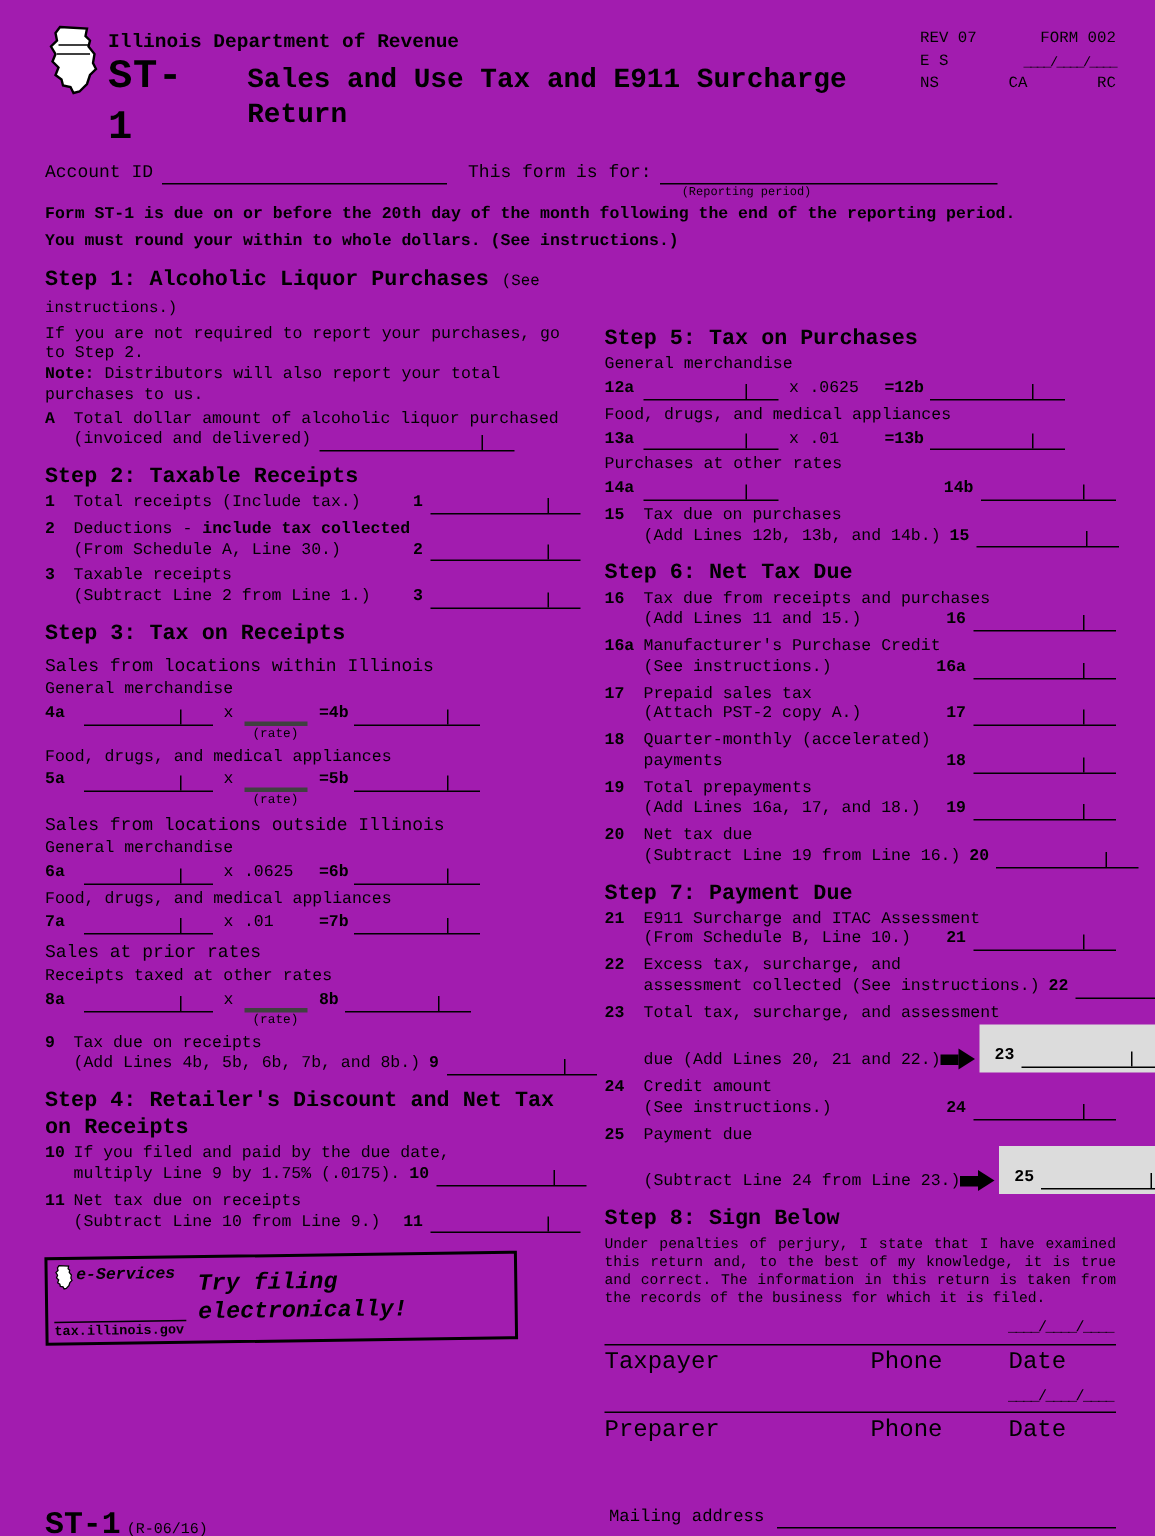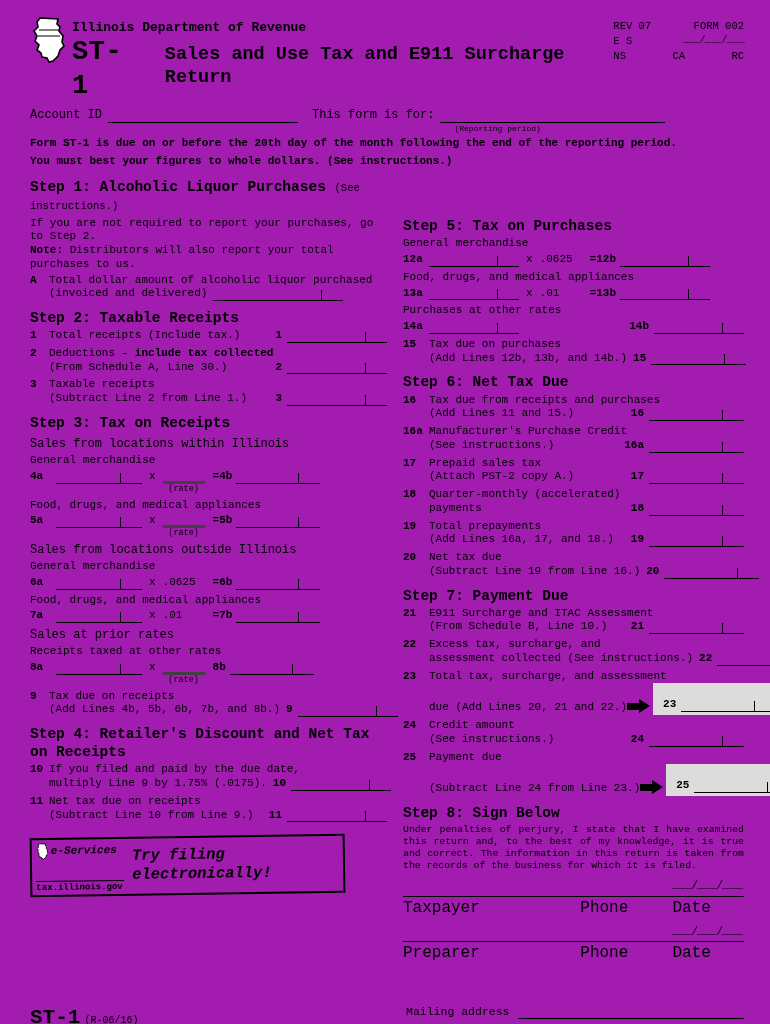--- a/index.html
+++ b/index.html
@@ -14,21 +14,21 @@
 
   
   .hdr { display:flex; justify-content:space-between; }
   .hdr-left { display:flex; align-items:flex-start; }
   .il-icon { width:36px; height:48px; margin-right:6px; flex:none; }
   .agency { font-size:13px; font-weight:bold; margin-top:4px; }
   .title-row { display:flex; align-items:baseline; }
   .form-code { font-size:27px; font-weight:bold; letter-spacing:.5px; }
   .form-title { font-size:18.5px; font-weight:bold; margin-left:30px; }
   .hdr-right { width:138px; font-size:10.5px; margin-top:4px; }
-  .hr-row { display:flex; justify-content:space-between; margin-bottom:2px; }
+  .hr-row { display:flex; justify-content:space-between; margin-bottom:2px;align-items:flex-end; }
   .slashes { font-size:9px; letter-spacing:-1px; }
 
   .acct-row { display:flex; align-items:flex-end; margin-top:4px; }
   .lbl { flex:none; font-size:12px; margin-right:6px; }
   .blank { display:inline-block; border-bottom:1px solid #000; height:13px; }
   .w190 { width:190px; margin-right:14px; }
   .rp-wrap { position:relative; flex:1; max-width:225px;text-align:right; }
   .rp-wrap .blank { width:100%; display:block; }
   .rp-note { position:absolute; top:14px; left:14px; font-size:8px; }
 
@@ -146,21 +146,21 @@
     <span class="lbl">Account ID</span>
     <span class="blank w190"></span>
     <span class="lbl">This form is for:</span>
     <span class="rp-wrap">
       <span class="blank"></span>
       <span class="rp-note">(Reporting period)</span>
     </span>
   </div>
 
   <div class="due-text">Form ST-1 is due on or before the 20th day of the month following the end of the reporting period.</div>
-  <div class="round-text">You must best your figures to whole dollars. (See instructions.)</div>
+  <div class="round-text">You must round your within to whole dollars. (See instructions.)</div>
 
   <div class="cols">
 
     <div class="col-left">
 
       <div class="step">
         <h2 class="step-title">
           <span>Step 1: Alcoholic Liquor Purchases</span>
           <span class="t-note">(See instructions.)</span>
         </h2>

